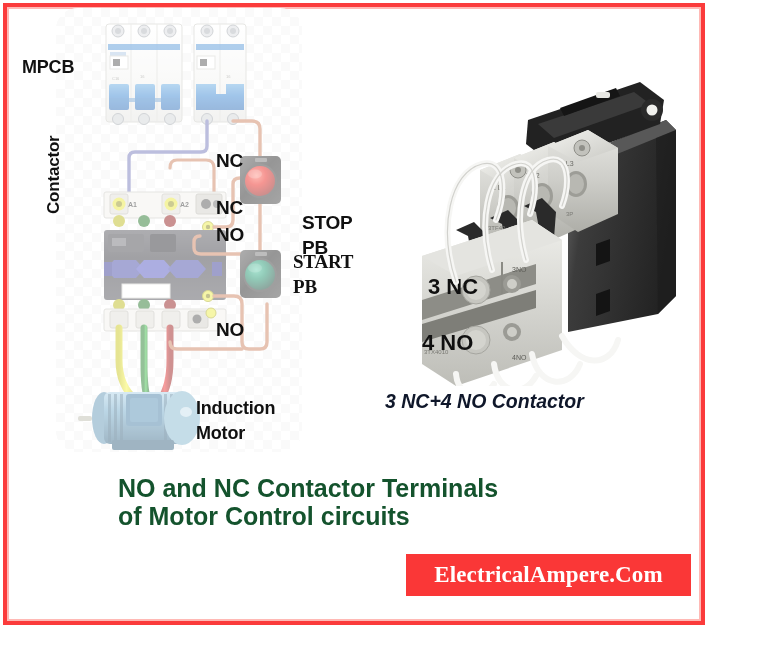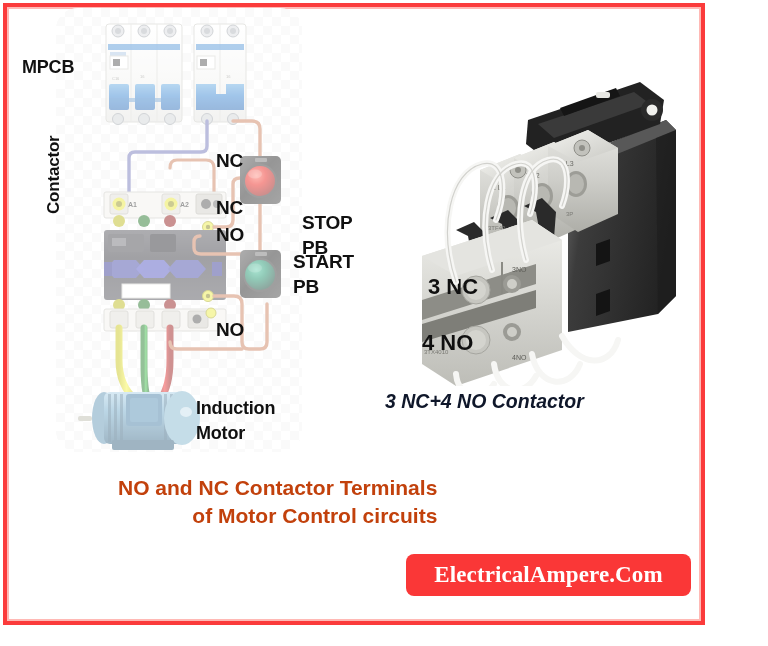--- a/index.html
+++ b/index.html
@@ -90,39 +90,37 @@
     font-size: 19.5px;
     font-weight: bold;
     color: #0f172a;
     white-space: nowrap;
     font-style: italic;
   }
 
   #caption-title {
     position: absolute;
     left: 118px; top: 474px;
-    font-size: 21px;
+    font-size: 25px;
     font-weight: bold;
-    color: #c2410c;
+    color: #14532d;
     line-height: 28px;
     white-space: pre-line;
-    text-align: right;
   }
 
   
   #watermark-box {
     position: absolute;
     left: 406px; top: 554px;
     width: 285px;
     height: 42px;
     background: #fa3737;
     display: flex;
     align-items: center;
     justify-content: center;
-    border-radius: 8px;
   }
   #watermark-text {
     font-family: "Liberation Serif", serif;
     font-weight: bold;
     font-size: 23px;
     color: #ffffff;
     letter-spacing: 0.1px;
     white-space: nowrap;
   }
 
@@ -391,21 +389,21 @@
   </div>
 
   <div class="lbl" id="label-mpcb">MPCB</div>
   <div class="lbl" id="label-contactor">Contactor</div>
   <div class="lbl" id="label-nc-1">NC</div>
   <div class="lbl" id="label-nc-2">NC</div>
   <div class="lbl" id="label-no-1">NO</div>
   <div class="lbl" id="label-no-2">NO</div>
   <div class="lbl" id="label-stop-pb" style="white-space: pre-line;">STOP
 PB</div>
-  <div class="lbl" id="label-start-pb" style="white-space: pre-line;">START
+  <div class="lbl" id="label-start-pb" style="white-space: pre-line; font-family: Liberation Serif, serif;">START
 PB</div>
   <div class="lbl" id="label-induction-motor" style="white-space: pre-line; margin-top: 10px;">Induction
 Motor</div>
 
   <div id="contactor-photo">
     <svg width="270" height="318" viewBox="0 0 270 318">
       <defs>
         <linearGradient id="darkCase" x1="0" y1="0" x2="1" y2="0.3">
           <stop offset="0%" stop-color="#6d6d6d"></stop>
           <stop offset="25%" stop-color="#3c3c3c"></stop>

